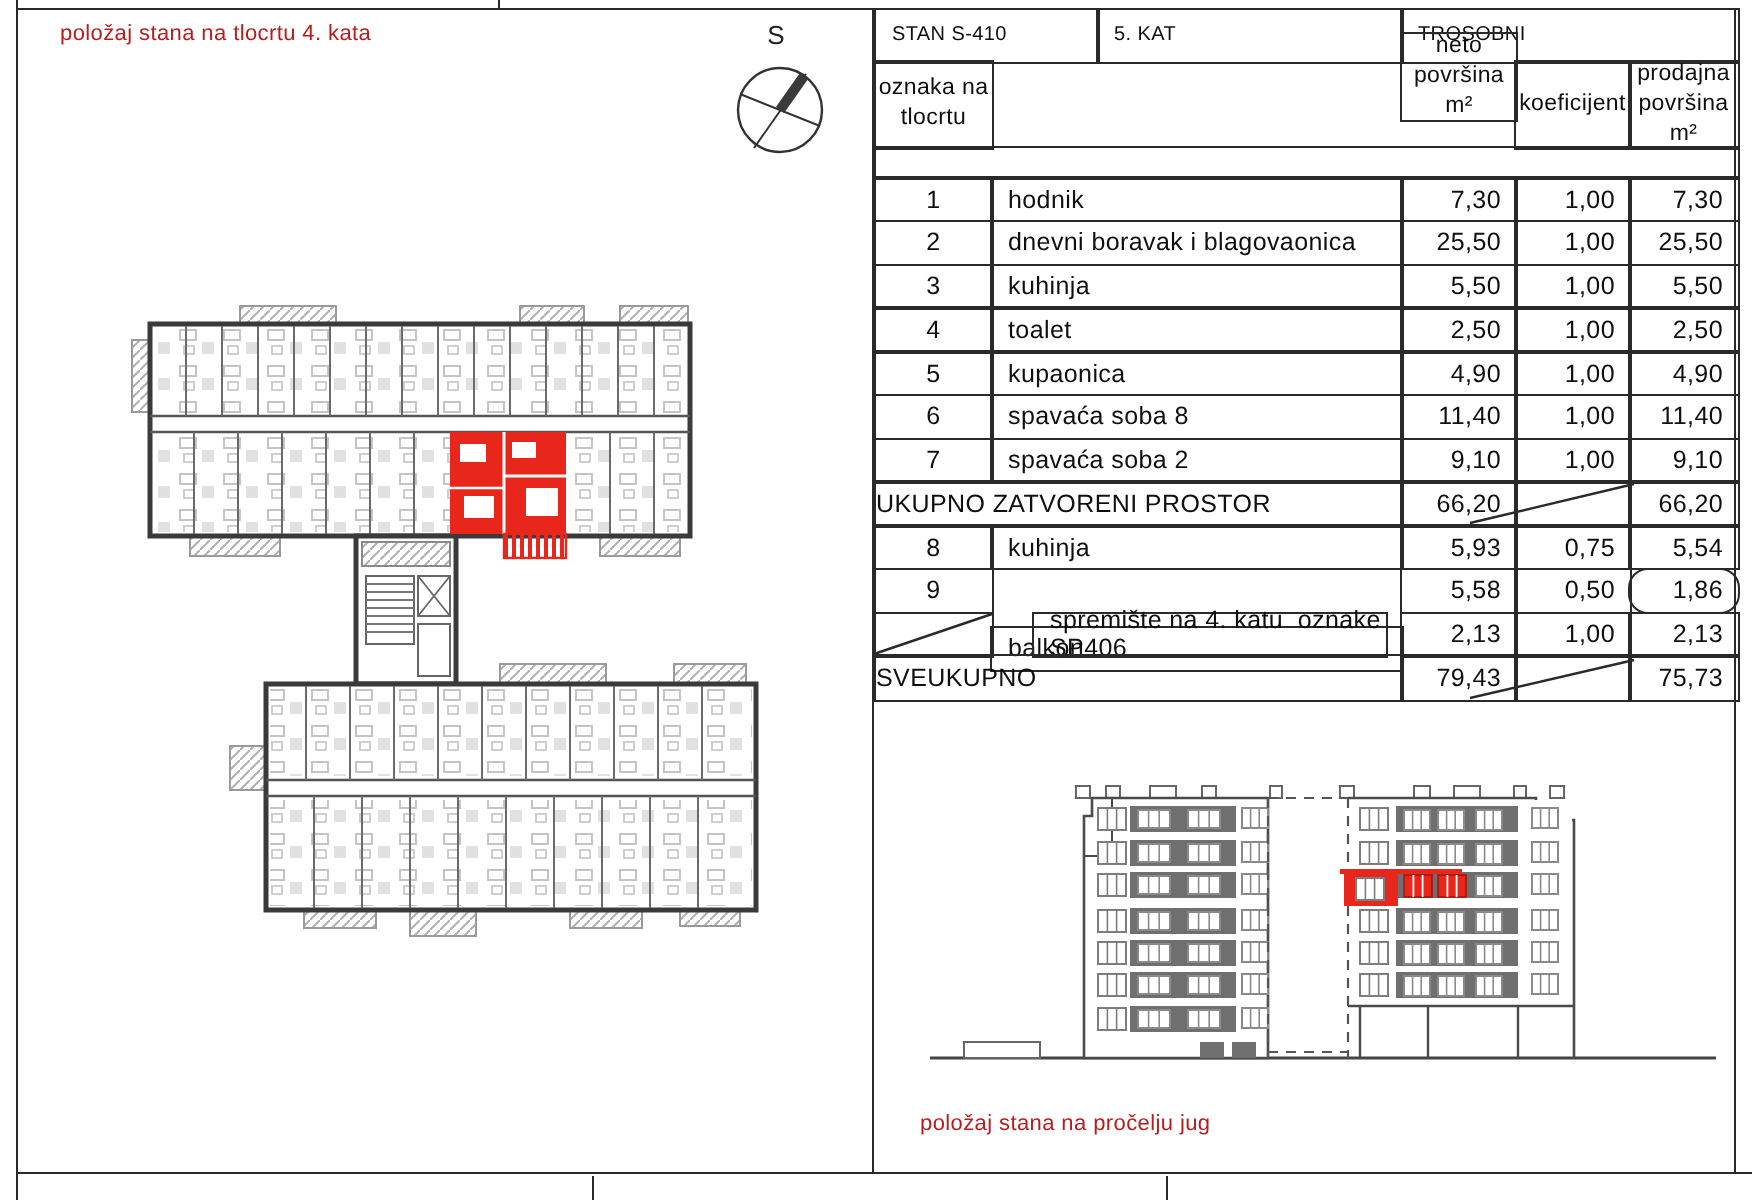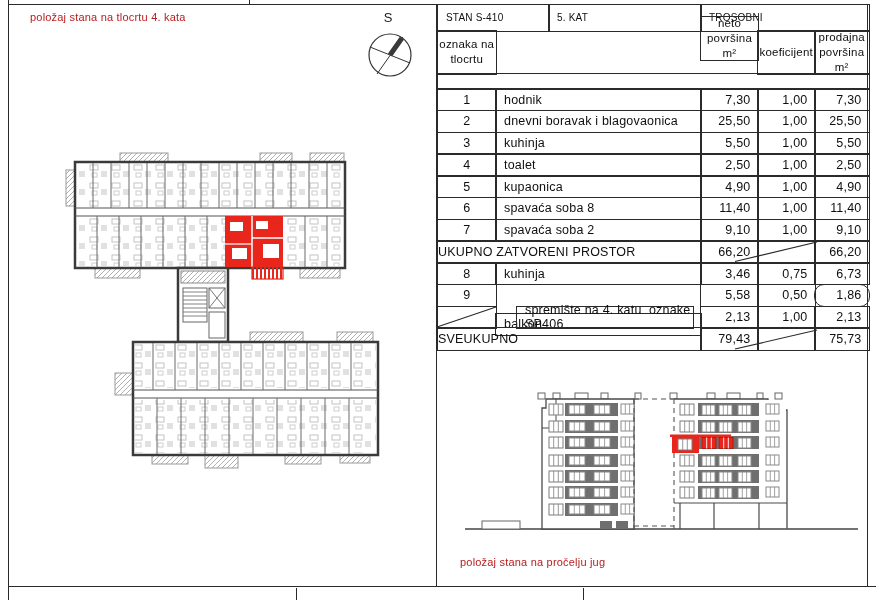--- a/index.html
+++ b/index.html
@@ -103,23 +103,23 @@
     <div class="c num" style="left:757px;top:218.5px;width:58.5px;height:23.25px;">1,00</div>
     <div class="c num" style="left:814px;top:218.5px;width:55.5px;height:23.25px;">9,10</div>
 
     <div class="c mg" style="left:437px;top:240.25px;width:264.5px;height:23.25px;">UKUPNO ZATVORENI PROSTOR</div>
     <div class="c num" style="left:700px;top:240.25px;width:58.5px;height:23.25px;">66,20</div>
     <div class="c" style="left:757px;top:240.25px;width:58.5px;height:23.25px;"></div>
     <div class="c num" style="left:814px;top:240.25px;width:55.5px;height:23.25px;">66,20</div>
 
     <div class="c ctr" style="left:437px;top:262px;width:59.5px;height:23.25px;">8</div>
     <div class="c nm" style="left:495px;top:262px;width:206.5px;height:23.25px;">kuhinja</div>
-    <div class="c num" style="left:700px;top:262px;width:58.5px;height:23.25px;">3,46</div>
+    <div class="c num" style="left:700px;top:262px;width:58.5px;height:23.25px;">5,93</div>
     <div class="c num" style="left:757px;top:262px;width:58.5px;height:23.25px;">0,75</div>
-    <div class="c num" style="left:814px;top:262px;width:55.5px;height:23.25px;">6,73</div>
+    <div class="c num" style="left:814px;top:262px;width:55.5px;height:23.25px;">5,54</div>
 
     <div class="c ctr" style="left:437px;top:283.75px;width:59.5px;height:23.25px;">9</div>
     <div class="c nm" style="left:495px;top:283.75px;width:206.5px;height:23.25px;margin-top:29px;">balkon</div>
     <div class="c num" style="left:700px;top:283.75px;width:58.5px;height:23.25px;">5,58</div>
     <div class="c num" style="left:757px;top:283.75px;width:58.5px;height:23.25px;">0,50</div>
     <div class="c num" style="left:814px;top:283.75px;width:55.5px;height:23.25px;border-radius:10px;">1,86</div>
 
     <div class="c" style="left:437px;top:305.5px;width:59.5px;height:23.25px;"></div>
     <div class="c nm" style="left:516px;top:305.5px;width:178px;height:23.25px;">spremište na 4. katu  oznake SP406</div>
     <div class="c num" style="left:700px;top:305.5px;width:58.5px;height:23.25px;">2,13</div>

